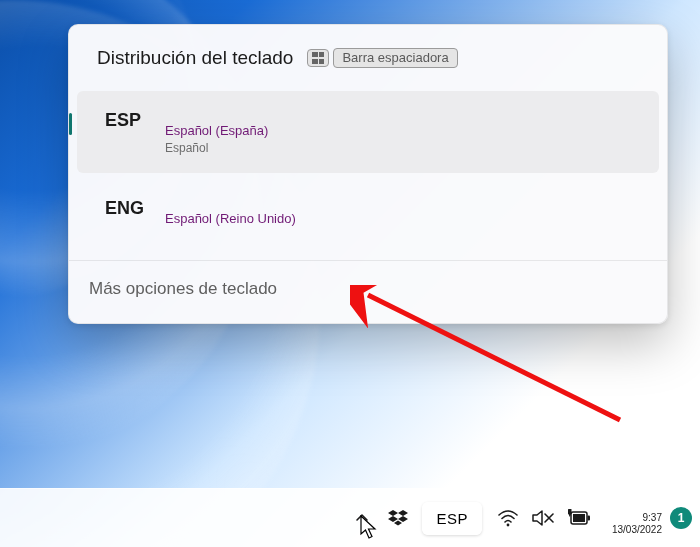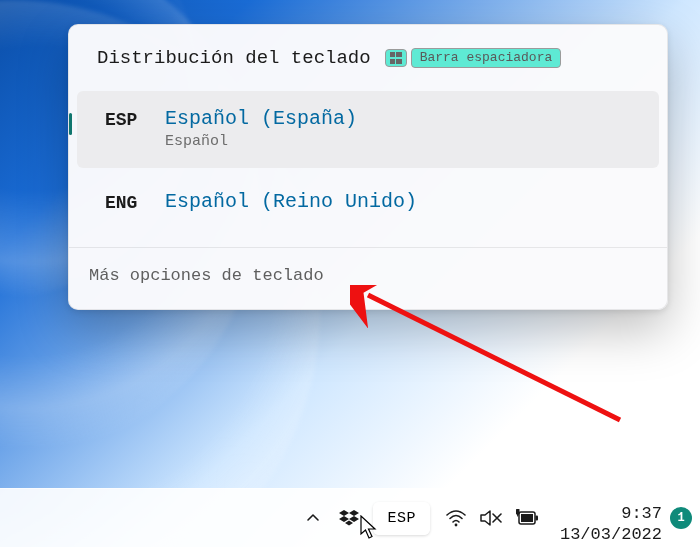--- a/index.html
+++ b/index.html
@@ -9,21 +9,20 @@
     height: 547px;
     overflow: hidden;
     font-family: "Segoe UI", "Segoe UI Variable", Arial, sans-serif;
     background: #fff;
   }
   .desktop {
     position: relative;
     width: 700px;
     height: 547px;
     background: linear-gradient(135deg, #0a4ea8 0%, #1a6cd6 20%, #cfe7ff 55%, #ffffff 75%);
-    font-family: Liberation Mono, monospace;
   }
   
   .ribbon {
     position: absolute;
     border-radius: 50%;
     filter: blur(2px);
     opacity: 0.55;
   }
   .r1 { width: 420px; height: 420px; left:-220px; top:-120px; background: radial-gradient(circle at 60% 40%, rgba(255,255,255,0.0) 40%, rgba(255,255,255,0.4) 60%, rgba(255,255,255,0) 70%); }
   .r2 { width: 520px; height: 520px; left:-260px; top:-60px;  background: radial-gradient(circle at 55% 45%, rgba(255,255,255,0.0) 45%, rgba(255,255,255,0.35) 58%, rgba(255,255,255,0) 68%); }
@@ -54,21 +53,21 @@
     align-items: center;
     gap: 4px;
     margin-left: 4px;
   }
   .keycap {
     border: 1px solid #9b9b9b;
     border-radius: 4px;
     font-size: 13px;
     color: #5a5a5a;
     padding: 1px 8px 2px 8px;
-    background: #5eead4;
+    background: #e5e5e5;
     display: inline-flex;
     align-items: center;
     justify-content: center;
     line-height: 1.2;
   }
   .keycap.win {
     padding: 2px 4px;
   }
   .winlogo {
     display: grid;
@@ -107,25 +106,26 @@
   }
   .layout-code {
     width: 60px;
     font-weight: 600;
     font-size: 18px;
     color: #1b1b1b;
     padding-top: 3px;
   }
   .layout-text { }
   .layout-title {
-    font-size: 20px;
-    color: #0369a1;
+    font-size: 13px;
+    color: #701a75;
+    margin-top: 16px;
   }
   .layout-sub {
-    font-size: 15px;
+    font-size: 12px;
     color: #6d6d6d;
     margin-top: 3px;
   }
 
   .flyout-sep {
     height: 1px;
     background: rgba(0,0,0,0.08);
     margin: 6px 0 0 0;
   }
   .flyout-footer {
@@ -189,21 +189,21 @@
   }
 
   .sys-icons {
     display: flex;
     align-items: center;
     gap: 14px;
     padding: 0 10px;
   }
   .clock {
     text-align: right;
-    font-size: 17px;
+    font-size: 10px;
     line-height: 1.25;
     color: #1b1b1b;
     padding: 0 2px 0 8px;
     margin-top: 12px;
   }
   .notif-badge {
     width: 22px;
     height: 22px;
     border-radius: 50%;
     background: #0f8a7a;

